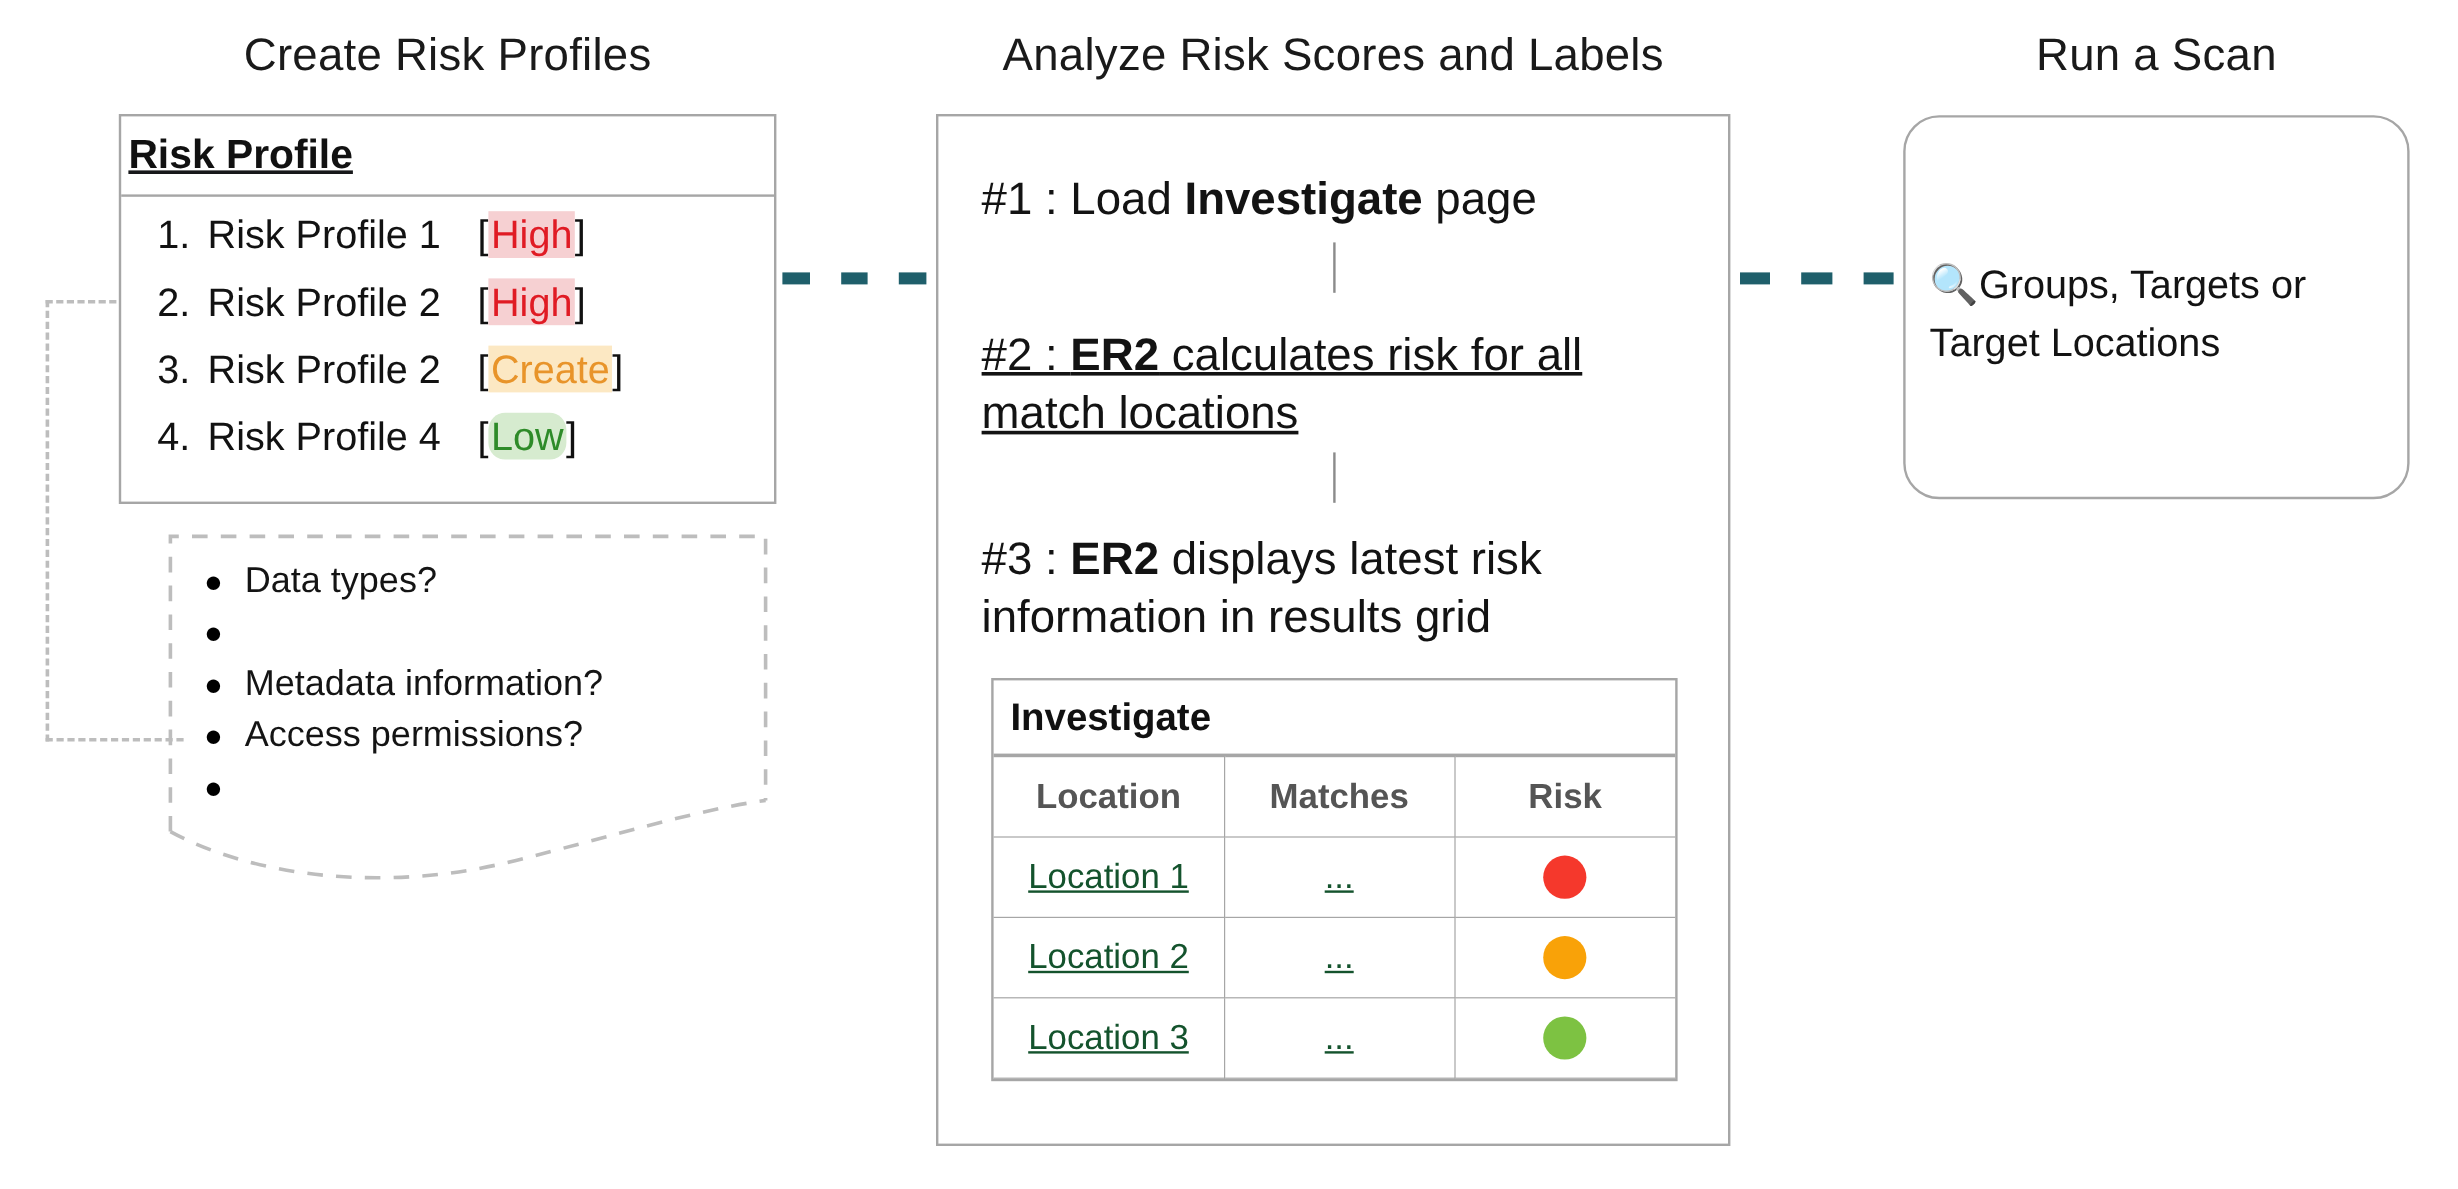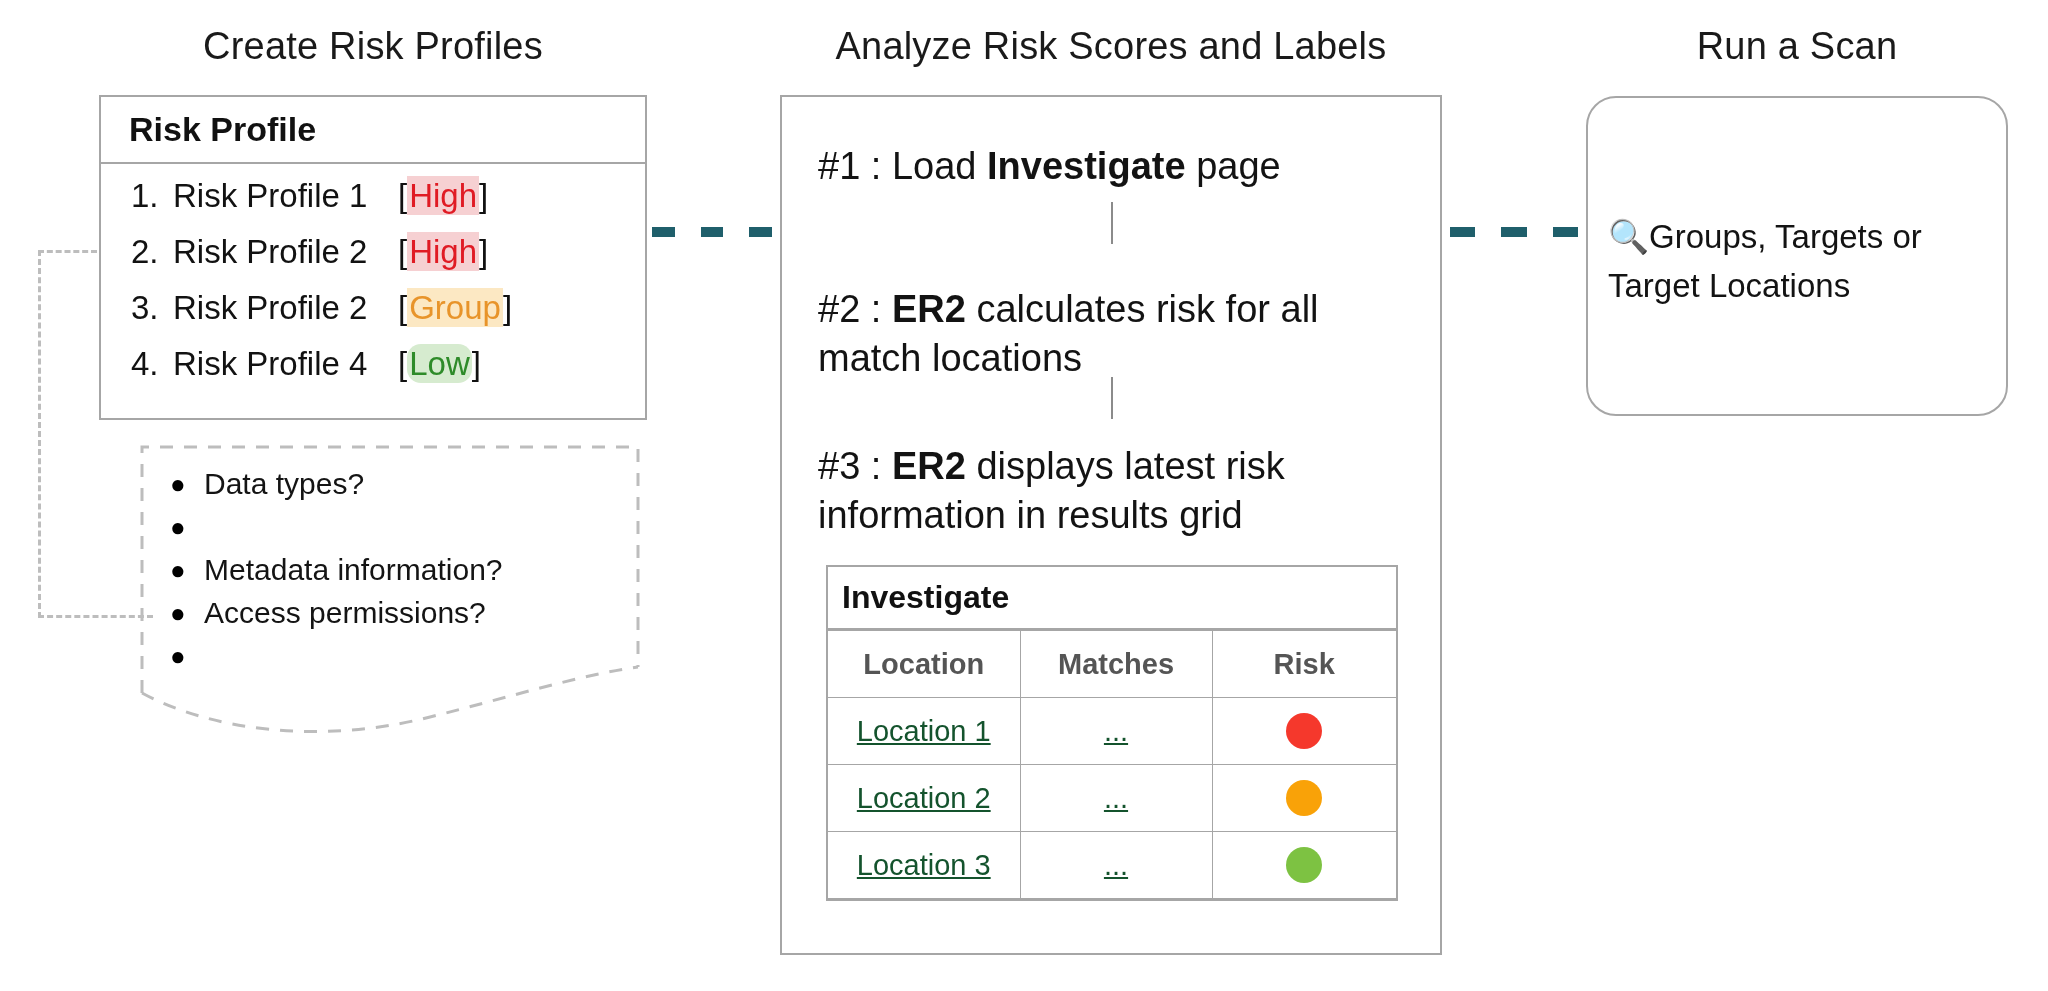--- a/index.html
+++ b/index.html
@@ -30,22 +30,23 @@
     border:2px solid #a6a6a6;
     box-sizing:border-box;
   }
 
   
   #risk-card{ left:99px; top:95px; width:548px; height:325px; }
   #risk-card-head{
     height:67px;
     border-bottom:2px solid #a6a6a6;
     display:flex;align-items:center;
-    padding-left:28px;
+    padding-left:6px;
     box-sizing:border-box;
+    text-decoration:underline;
   }
   #risk-card-head .t{ font-size:34px; font-weight:700; color:#111; }
   #risk-list{
     list-style:none;margin:0;padding:13px 0 0 0;
   }
   #risk-list li{
     display:flex;align-items:baseline;
     height:56px;
     font-size:33px;
     color:#121212;
@@ -93,21 +94,21 @@
   #connector-right { left:1450px; top:227px; width:128px; }
 
   
   #flow-panel{ left:780px; top:95px; width:662px; height:860px; }
   .flow-step{
     position:absolute; left:0; width:100%;
     font-size:38px; line-height:49px; color:#131313;
     box-sizing:border-box; padding:0 36px;
   }
   #step-1{ top:45px; }
-  #step-2{ top:188px; }
+  #step-2{ top:175px;text-decoration:underline; }
   #step-3{ top:345px; }
   .flow-step b{ font-weight:700; }
   .flow-tick{
     position:absolute; left:50%; width:0; height:42px;
     border-left:2px solid #8b8b8b;
   }
   #tick-1{ top:105px; }
   #tick-2{ top:280px; }
 
   
@@ -174,21 +175,21 @@
       <span class="rp-sev sev-high"><span class="br">[</span><span class="val">High</span><span class="br">]</span></span>
     </li>
     <li>
       <span class="rp-num">2.</span>
       <span class="rp-name">Risk Profile 2</span>
       <span class="rp-sev sev-high"><span class="br">[</span><span class="val">High</span><span class="br">]</span></span>
     </li>
     <li>
       <span class="rp-num">3.</span>
       <span class="rp-name">Risk Profile 2</span>
-      <span class="rp-sev sev-medium"><span class="br">[</span><span class="val">Group</span><span class="br">]</span></span>
+      <span class="rp-sev sev-medium"><span class="br">[</span><span class="val">Create</span><span class="br">]</span></span>
     </li>
     <li>
       <span class="rp-num">4.</span>
       <span class="rp-name">Risk Profile 4</span>
       <span class="rp-sev sev-low"><span class="br">[</span><span class="val">Low</span><span class="br">]</span></span>
     </li>
   </ol>
 </div>
 
 <div id="callout">

